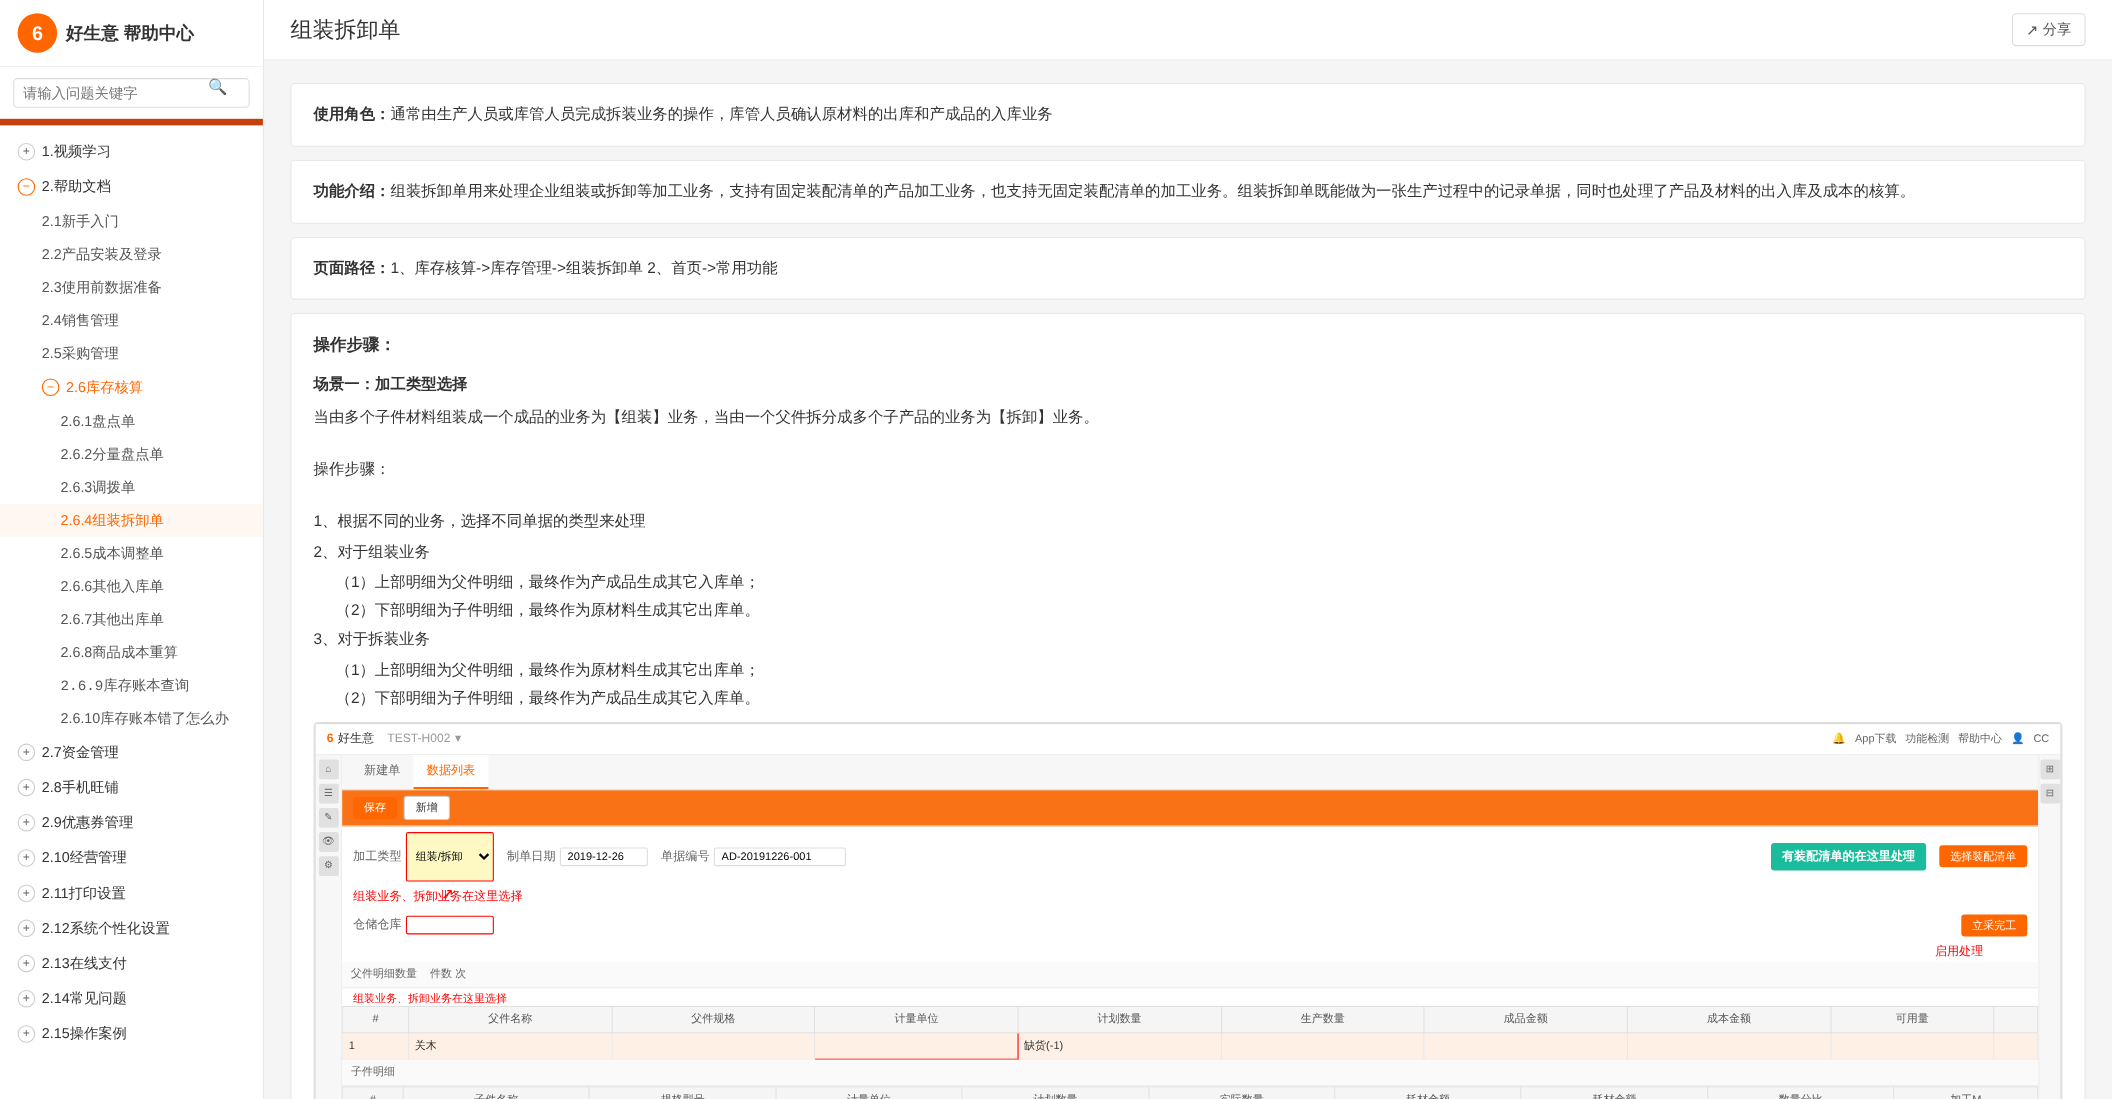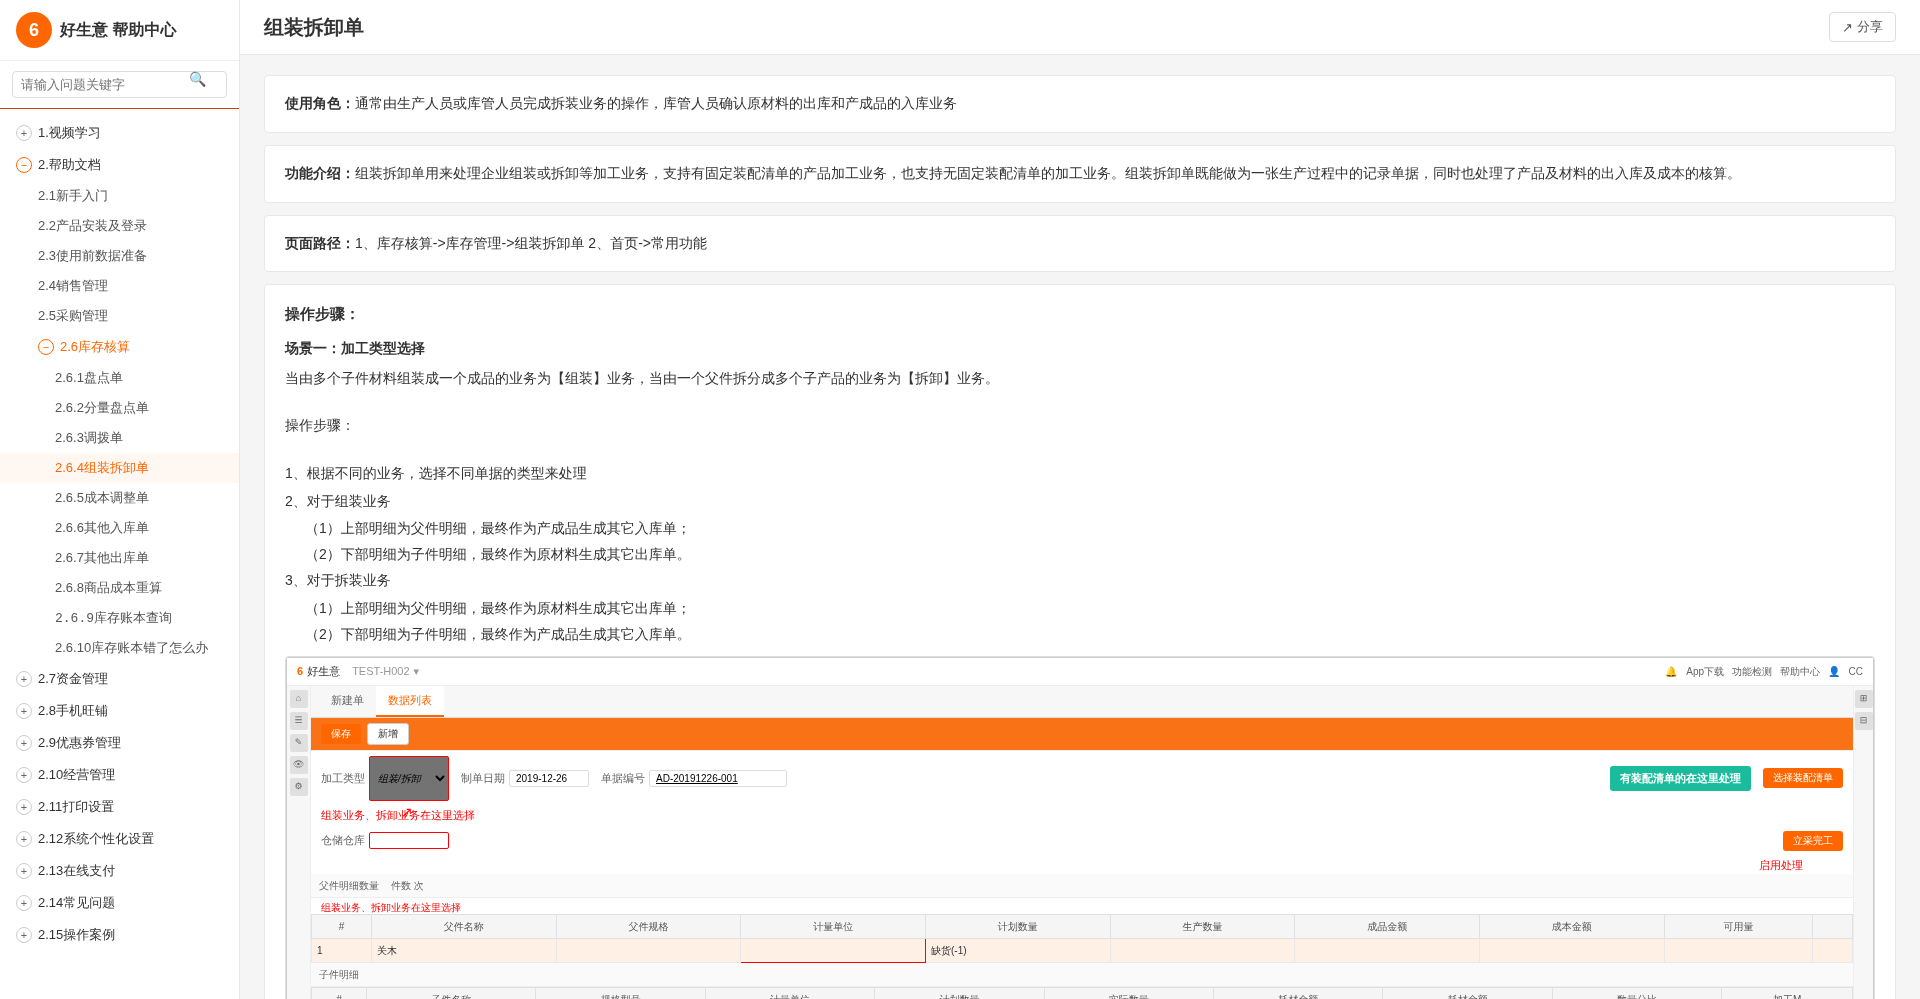--- a/index.html
+++ b/index.html
@@ -28,21 +28,21 @@
       background: #f60;
       border-radius: 50%;
       display: flex; align-items: center; justify-content: center;
       color: #fff; font-weight: bold; font-size: 18px;
       margin-right: 8px;
       flex-shrink: 0;
     }
     .sidebar-title { font-size: 16px; font-weight: bold; color: #333; }
     .sidebar-search {
       padding: 10px 12px;
-      border-bottom: 1px solid #c2410c;
+      border-bottom: 6px solid #c2410c;
       display: flex;
       align-items: center;
     }
     .sidebar-search input {
       width: 100%;
       border: 1px solid #ddd;
       border-radius: 4px;
       padding: 5px 28px 5px 8px;
       font-size: 13px;
       outline: none;
@@ -105,21 +105,21 @@
       overflow: hidden;
     }
     .main-header {
       background: #fff;
       border-bottom: 1px solid #e8e8e8;
       padding: 12px 24px;
       display: flex;
       align-items: center;
       justify-content: space-between;
     }
-    .main-title { font-size: 20px; font-weight: bold; color: #333; }
+    .main-title { font-size: 20px; font-weight: normal; color: #333; }
     .share-btn {
       display: flex;
       align-items: center;
       border: 1px solid #ddd;
       border-radius: 4px;
       padding: 5px 12px;
       cursor: pointer;
       font-size: 13px;
       color: #555;
       background: #fff;
@@ -506,32 +506,32 @@
               <div class="mock-action-bar">
                 <button class="mock-btn-orange">保存</button>
                 <button class="mock-btn-white">新增</button>
                 <div style="flex:1;"></div>
               </div>
 
               <div class="mock-form-row">
                 <div class="mock-field-group">
                   <span class="mock-label">加工类型</span>
                   <div style="position:relative;">
-                    <select class="mock-input" style="border:1px solid red;background:#737373;font-size:10px;padding:15px 4px;font-style:italic;">
+                    <select class="mock-input" style="border:1px solid red;background:#fef9c3;font-size:10px;padding:15px 4px;">
                       <option>组装/拆卸</option>
                     </select>
                   </div>
                 </div>
                 <div class="mock-field-group">
                   <span class="mock-label">制单日期</span>
                   <input class="mock-input" value="2019-12-26" style="">
                 </div>
                 <div class="mock-field-group">
                   <span class="mock-label">单据编号</span>
-                  <input class="mock-input" style="width: 138px; text-decoration: underline;" value="AD-20191226-001">
+                  <input class="mock-input" style="width: 120px;" value="AD-20191226-001">
                 </div>
                 <div style="flex:1;"></div>
 
                 <div style="background:#1abc9c;color:#fff;padding:3px 10px;border-radius:3px;font-size:11px;font-weight:bold;">有装配清单的在这里处理</div>
                 <button class="mock-btn-orange" style="background:#f60;">选择装配清单</button>
               </div>
 
               <div style="position:relative;height:20px;padding-left:10px;">
                 <span class="red-annotation" style="position:absolute;left:10px;top:0;">组装业务、拆卸业务在这里选择</span>
 

